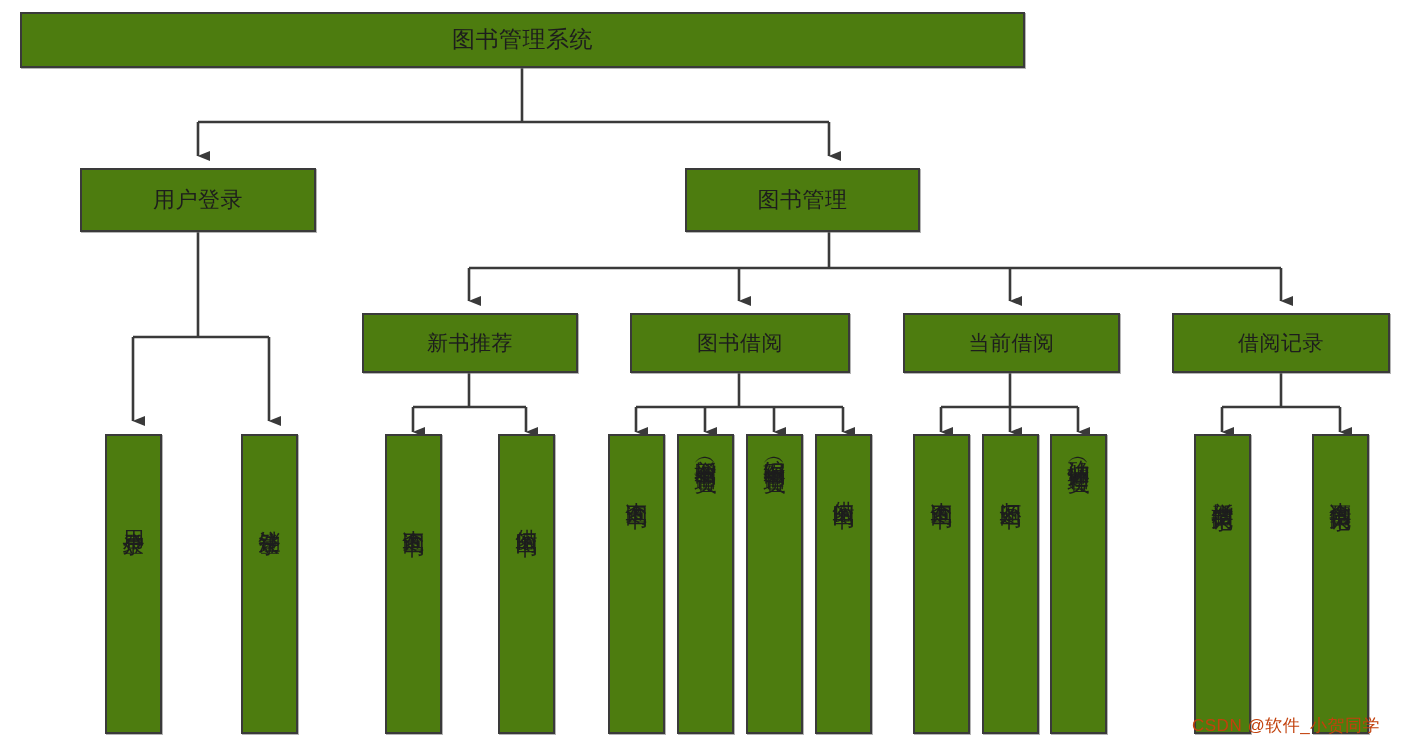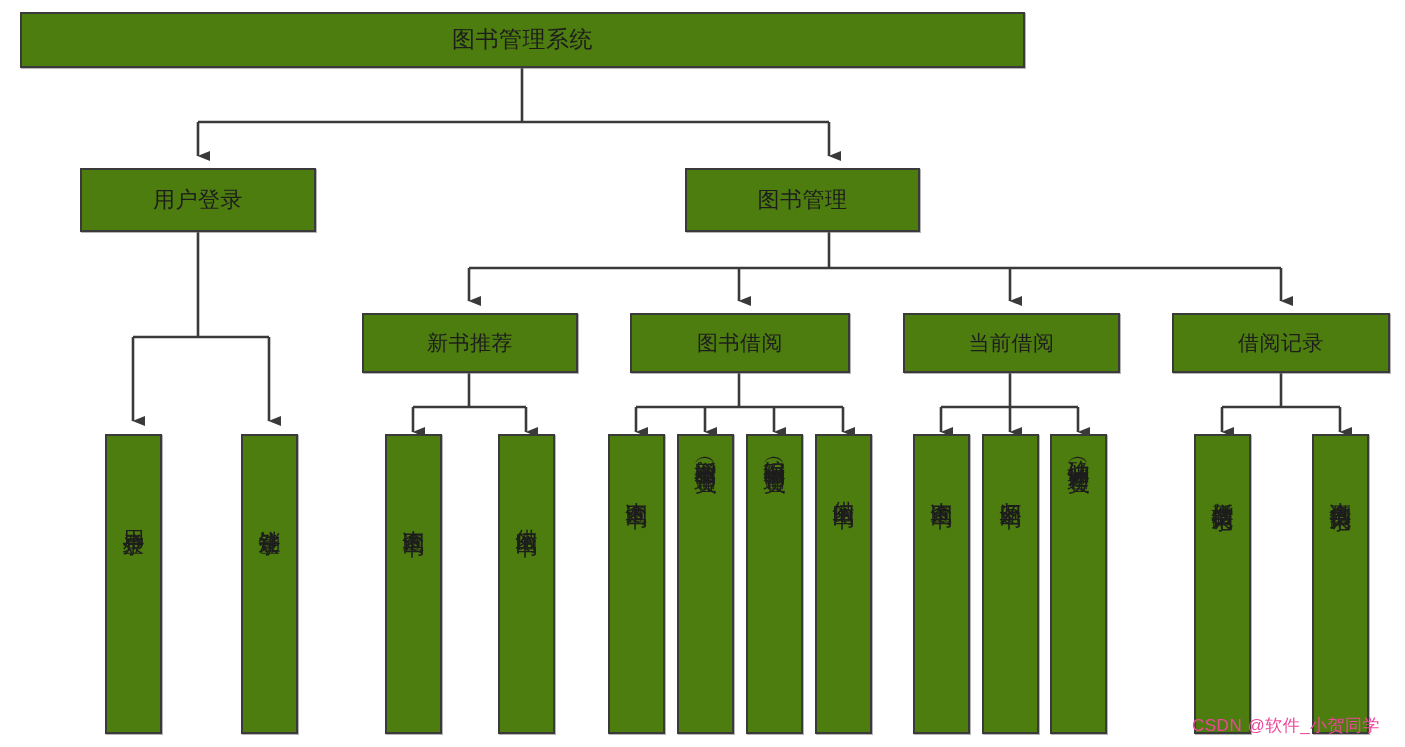--- a/index.html
+++ b/index.html
@@ -62,21 +62,21 @@
   }
   .node.leaf.top-anchor .label { margin-top: 6px; }
   .node.leaf.mid-anchor .label { margin-top: 76px; }
   .node.leaf.mid2-anchor .label { margin-top: 48px; }
 
   .watermark {
     position: absolute;
     left: 1192px;
     top: 714px;
     font-size: 17px;
-    color: #ec4899;
+    color: #c2410c;
     white-space: nowrap;
     letter-spacing: 0.5px;
   }
 </style>
 </head>
 <body>
 
 <div id="canvas">
 
   <svg class="wires" viewBox="0 0 1405 747">

